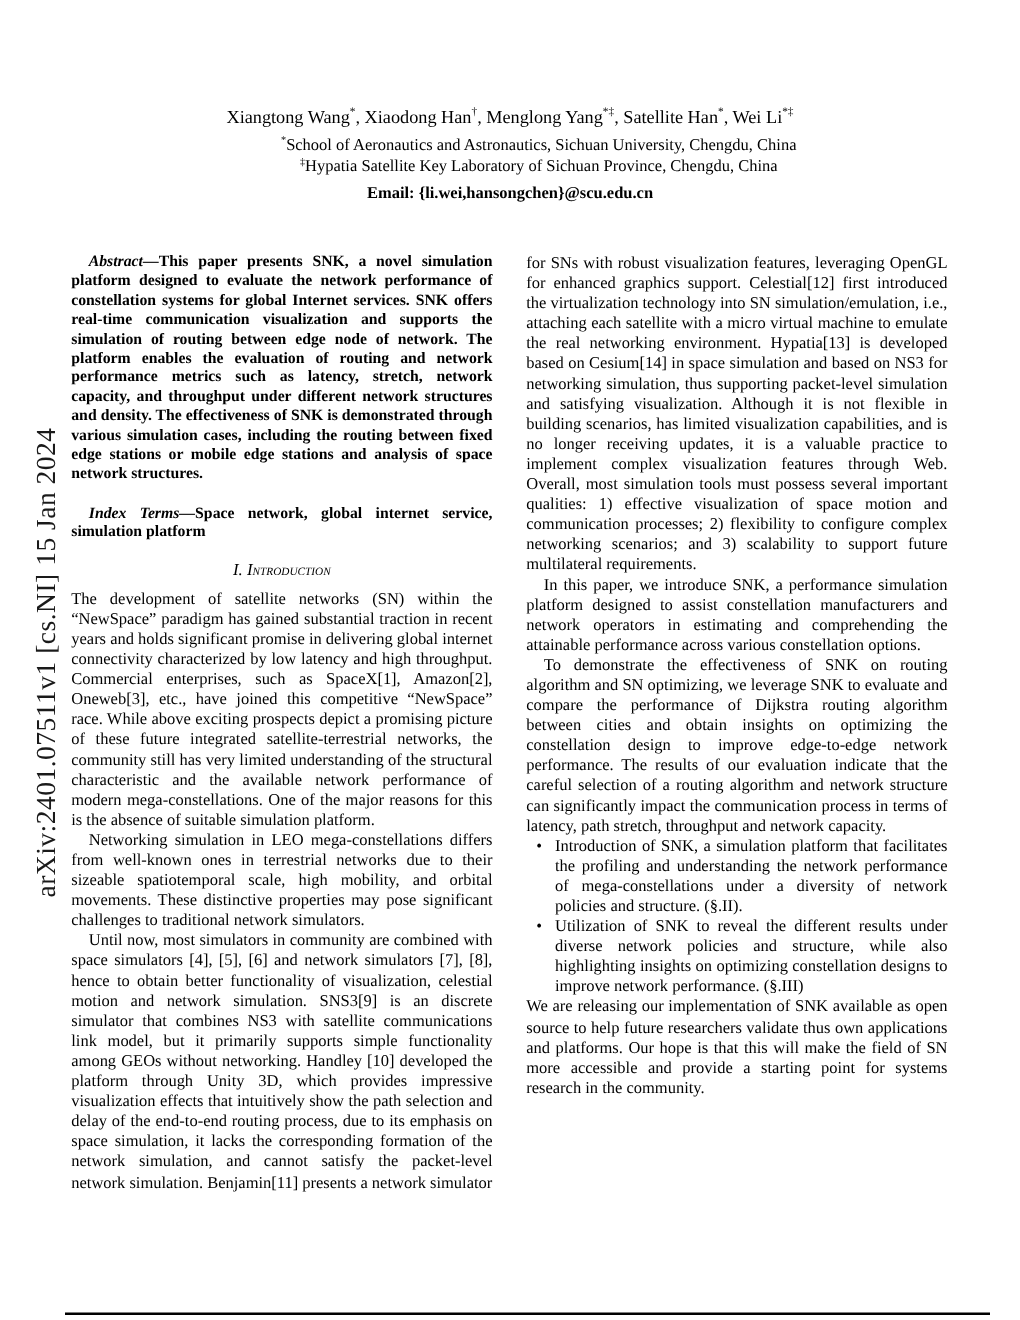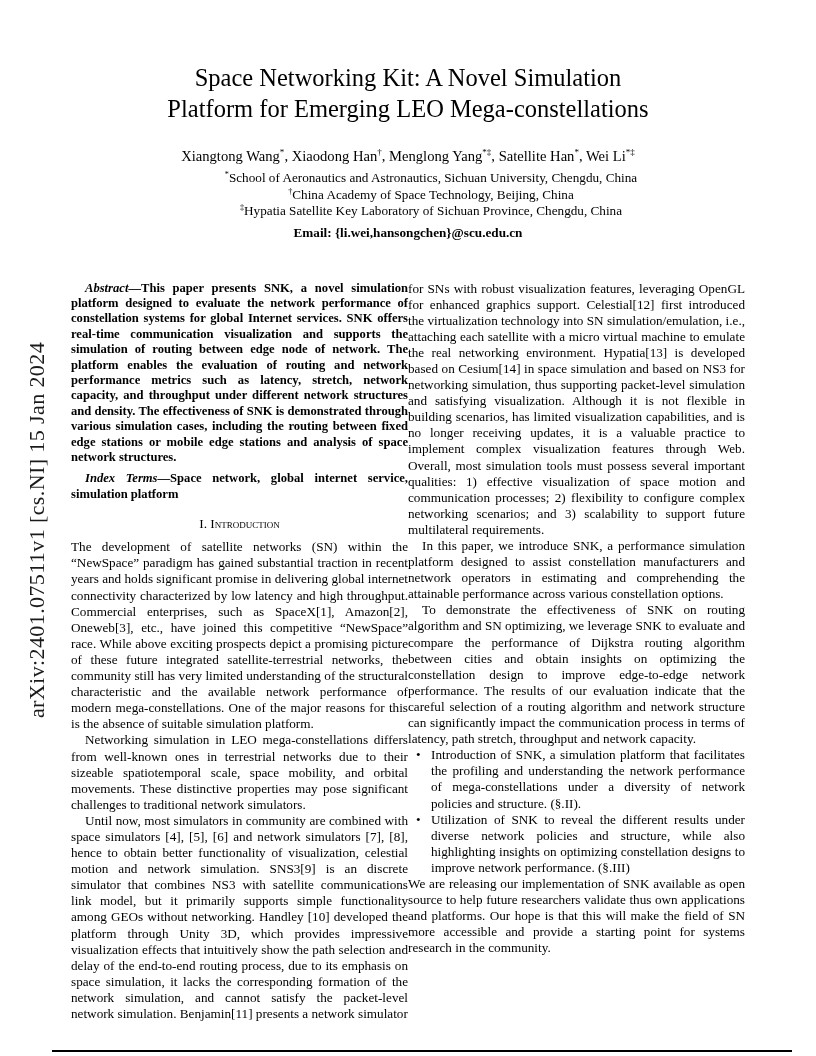--- a/index.html
+++ b/index.html
@@ -17,77 +17,74 @@
   }
   .header { padding-top:62px; text-align:center; }
   .paper-title {
     font-size:24.5px; font-weight:400; line-height:31px; white-space:pre-line;
   }
   .author-line { margin-top:24px; font-size:14.6px; }
   sup { font-size:0.62em; vertical-align:super; line-height:0; }
   .affiliations { margin-top:5px; font-size:13.2px; line-height:16.5px;padding-left:46px; }
   .email-line { margin-top:5px; font-size:13.2px;font-weight:bold; }
   .columns {
-    display:flex; width:702px; margin:40px auto 0;justify-content:center;
+    display:flex; gap:27px; width:702px; margin:40px auto 0;
   }
   .col { width:337px; font-size:13.2px; line-height:16.1px; text-align:justify; hyphens:auto; }
   .col p { text-indent:14px; }
   .col p.noindent { text-indent:0; }
   .abstract-paragraph, .indexterms-paragraph {
     font-weight:bold; font-size:12.6px; line-height:15.4px; text-indent:14px; text-align:justify;
   }
-  .indexterms-paragraph { margin-top:6px; }
+  .indexterms-paragraph { margin-top:16px; }
   .lead-in { font-style:italic; }
   .section-heading {
     text-align:center; font-weight:400; font-size:13.4px;
-    font-variant:small-caps; margin:14px 0 7px; text-indent:0;
+    font-variant:small-caps; margin:14px 0 7px; text-indent:0;font-style:italic;
   }
   .bullet-list { list-style:none; margin:0; }
   .bullet-list li {
     position:relative; padding-left:15px; margin-left:8px; text-align:justify; hyphens:auto;
   }
   .bullet-glyph { position:absolute; left:0; top:0; }
   .bottom-rule {
     position:absolute; left:52px; right:24px; bottom:4px;
     border-top:2px solid #000;
   }
 </style>
 </head>
 <body>
 
 <div class="page">
 
   <div class="arxiv-watermark">arXiv:2401.07511v1  [cs.NI]  15 Jan 2024</div>
 
   <div class="header">
-    <h1 class="paper-title">Space Networking Kit: A Novel Simulation
-Platform for Emerging LEO Mega-constellations</h1>
 
     <div class="author-line"><span><span>Xiangtong Wang</span><sup>*</sup><span>, </span></span><span><span>Xiaodong Han</span><sup>†</sup><span>, </span></span><span><span>Menglong Yang</span><sup>*‡</sup><span>, </span></span><span><span>Satellite Han</span><sup>*</sup><span>, </span></span><span><span>Wei Li</span><sup>*‡</sup></span></div>
 
     <div class="affiliations">
       <div><sup>*</sup><span>School of Aeronautics and Astronautics, Sichuan University, Chengdu, China</span></div>
-      <div><sup>†</sup><span>China Academy of Space Technology, Beijing, China</span></div>
       <div><sup>‡</sup><span>Hypatia Satellite Key Laboratory of Sichuan Province, Chengdu, China</span></div>
     </div>
 
     <div class="email-line">Email: {li.wei,hansongchen}@scu.edu.cn</div>
   </div>
 
   <div class="columns">
 
     <div class="col">
       <p class="abstract-paragraph"><span class="lead-in">Abstract—</span><span>This paper presents SNK, a novel simulation platform designed to evaluate the network performance of constellation systems for global Internet services. SNK offers real-time communication visualization and supports the simulation of routing between edge node of network. The platform enables the evaluation of routing and network performance metrics such as latency, stretch, network capacity, and throughput under different network structures and density. The effectiveness of SNK is demonstrated through various simulation cases, including the routing between fixed edge stations or mobile edge stations and analysis of space network structures.</span></p>
 
       <p class="indexterms-paragraph"><span class="lead-in">Index Terms—</span><span>Space network, global internet service, simulation platform</span></p>
 
       <h2 class="section-heading">I. Introduction</h2>
 
       <p class="noindent">The development of satellite networks (SN) within the “NewSpace” paradigm has gained substantial traction in recent years and holds significant promise in delivering global internet connectivity characterized by low latency and high throughput. Commercial enterprises, such as SpaceX[1], Amazon[2], Oneweb[3], etc., have joined this competitive “NewSpace” race. While above exciting prospects depict a promising picture of these future integrated satellite-terrestrial networks, the community still has very limited understanding of the structural characteristic and the available network performance of modern mega-constellations. One of the major reasons for this is the absence of suitable simulation platform.</p>
-      <p>Networking simulation in LEO mega-constellations differs from well-known ones in terrestrial networks due to their sizeable spatiotemporal scale, space mobility, and orbital movements. These distinctive properties may pose significant challenges to traditional network simulators.</p>
+      <p>Networking simulation in LEO mega-constellations differs from well-known ones in terrestrial networks due to their sizeable spatiotemporal scale, high mobility, and orbital movements. These distinctive properties may pose significant challenges to traditional network simulators.</p>
       <p>Until now, most simulators in community are combined with space simulators [4], [5], [6] and network simulators [7], [8], hence to obtain better functionality of visualization, celestial motion and network simulation. SNS3[9] is an discrete simulator that combines NS3 with satellite communications link model, but it primarily supports simple functionality among GEOs without networking. Handley [10] developed the platform through Unity 3D, which provides impressive visualization effects that intuitively show the path selection and delay of the end-to-end routing process, due to its emphasis on space simulation, it lacks the corresponding formation of the network simulation, and cannot satisfy the packet-level network simulation. Benjamin[11] presents a network simulator</p>
     </div>
 
     <div class="col">
       <p class="noindent">for SNs with robust visualization features, leveraging OpenGL for enhanced graphics support. Celestial[12] first introduced the virtualization technology into SN simulation/emulation, i.e., attaching each satellite with a micro virtual machine to emulate the real networking environment. Hypatia[13] is developed based on Cesium[14] in space simulation and based on NS3 for networking simulation, thus supporting packet-level simulation and satisfying visualization. Although it is not flexible in building scenarios, has limited visualization capabilities, and is no longer receiving updates, it is a valuable practice to implement complex visualization features through Web. Overall, most simulation tools must possess several important qualities: 1) effective visualization of space motion and communication processes; 2) flexibility to configure complex networking scenarios; and 3) scalability to support future multilateral requirements.</p>
       <p>In this paper, we introduce SNK, a performance simulation platform designed to assist constellation manufacturers and network operators in estimating and comprehending the attainable performance across various constellation options.</p>
       <p>To demonstrate the effectiveness of SNK on routing algorithm and SN optimizing, we leverage SNK to evaluate and compare the performance of Dijkstra routing algorithm between cities and obtain insights on optimizing the constellation design to improve edge-to-edge network performance. The results of our evaluation indicate that the careful selection of a routing algorithm and network structure can significantly impact the communication process in terms of latency, path stretch, throughput and network capacity.</p>
 
       <ul class="bullet-list">
         <li><span class="bullet-glyph">•</span><span>Introduction of SNK, a simulation platform that facilitates the profiling and understanding the network performance of mega-constellations under a diversity of network policies and structure. (§.II).</span></li>

